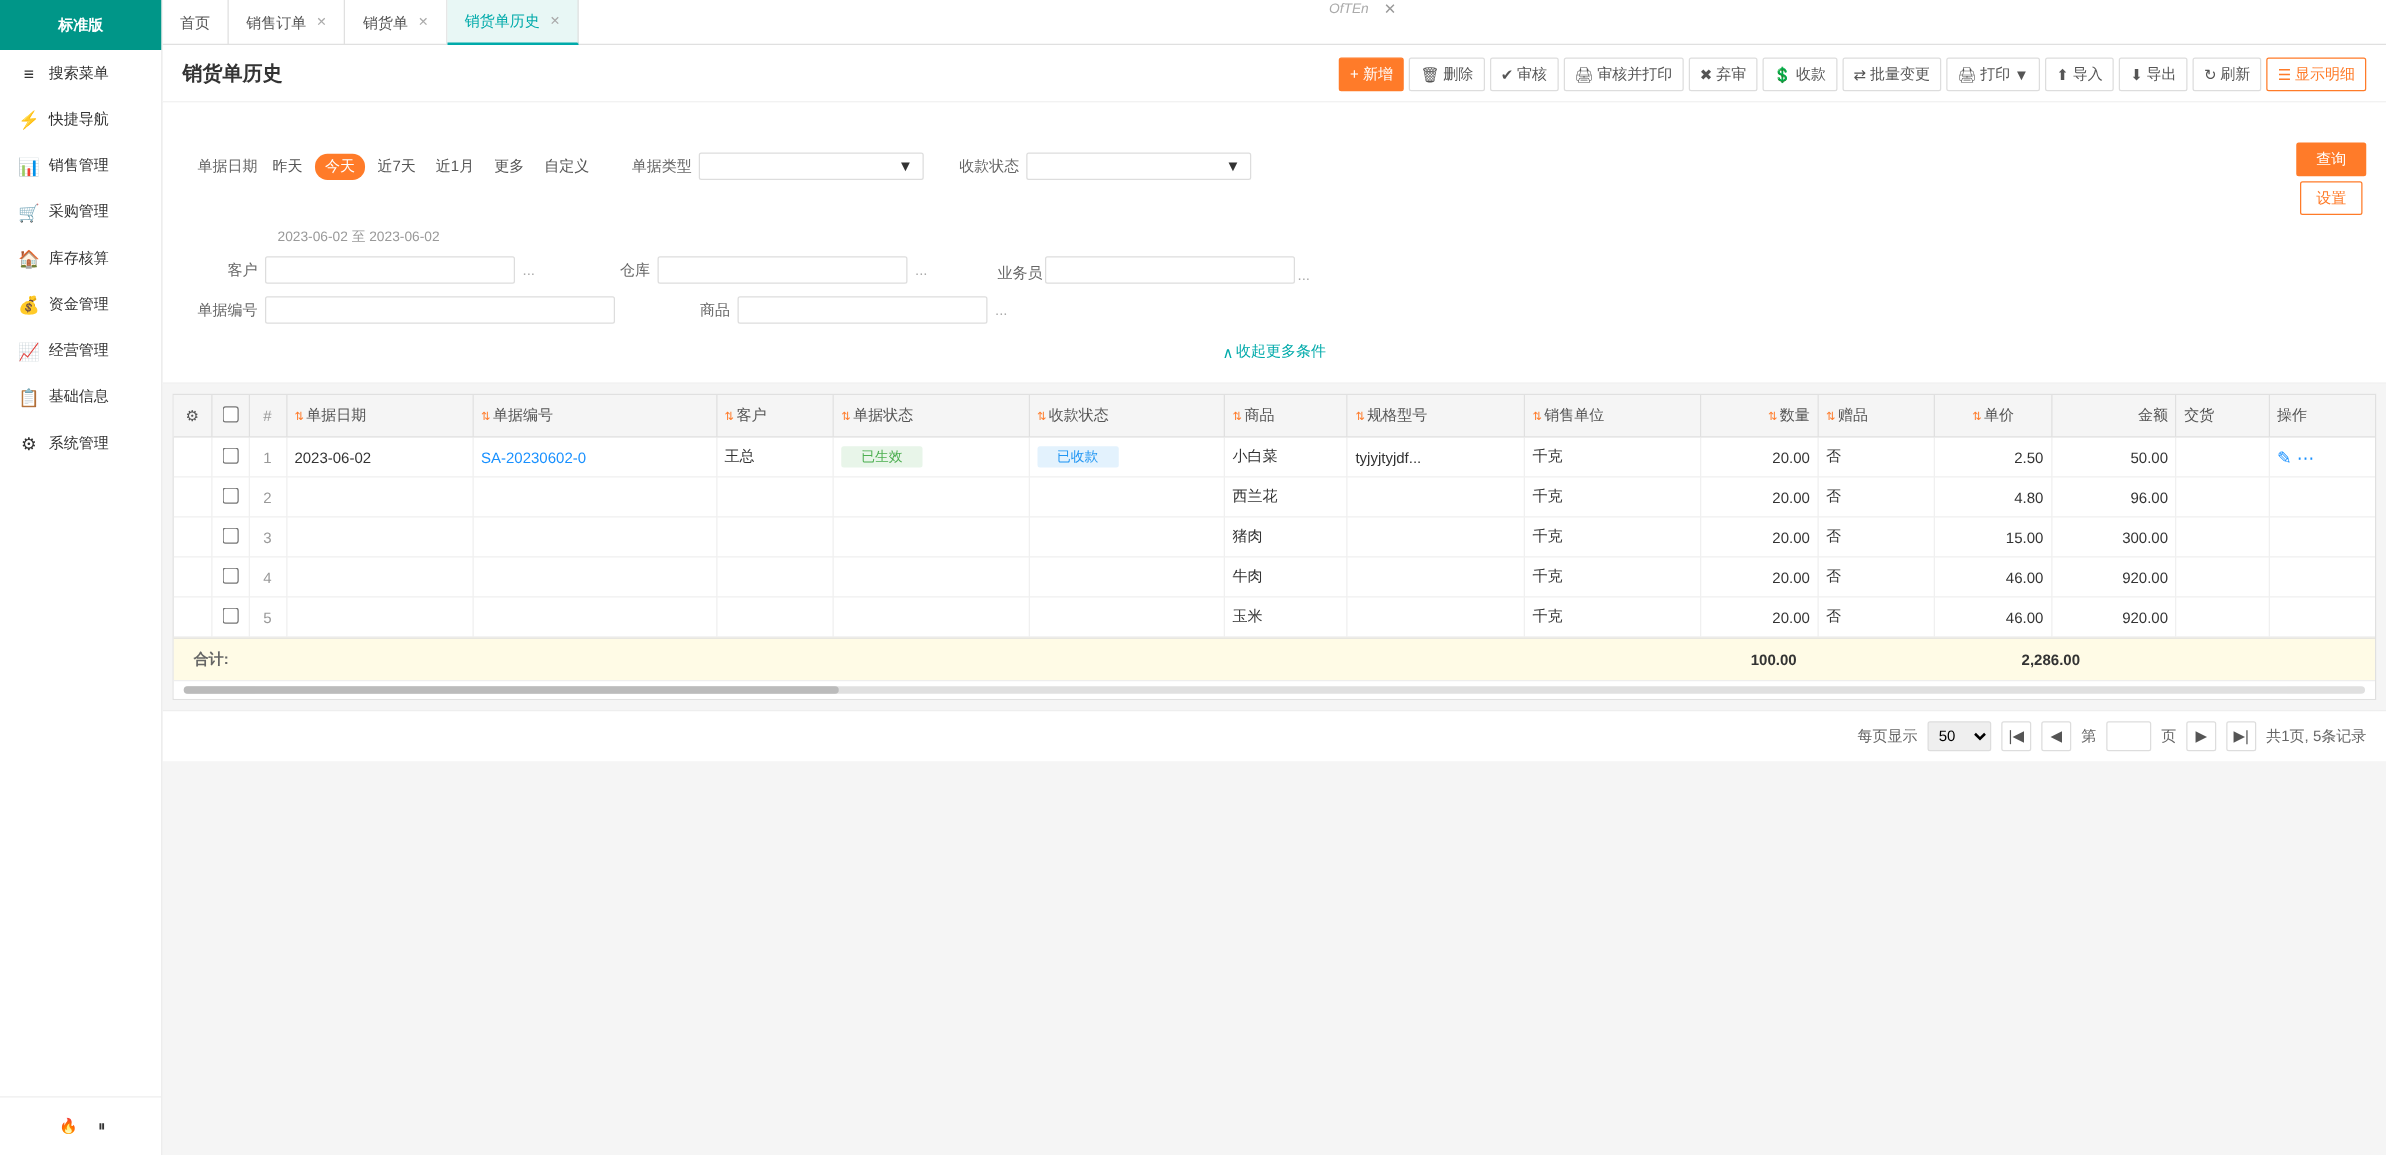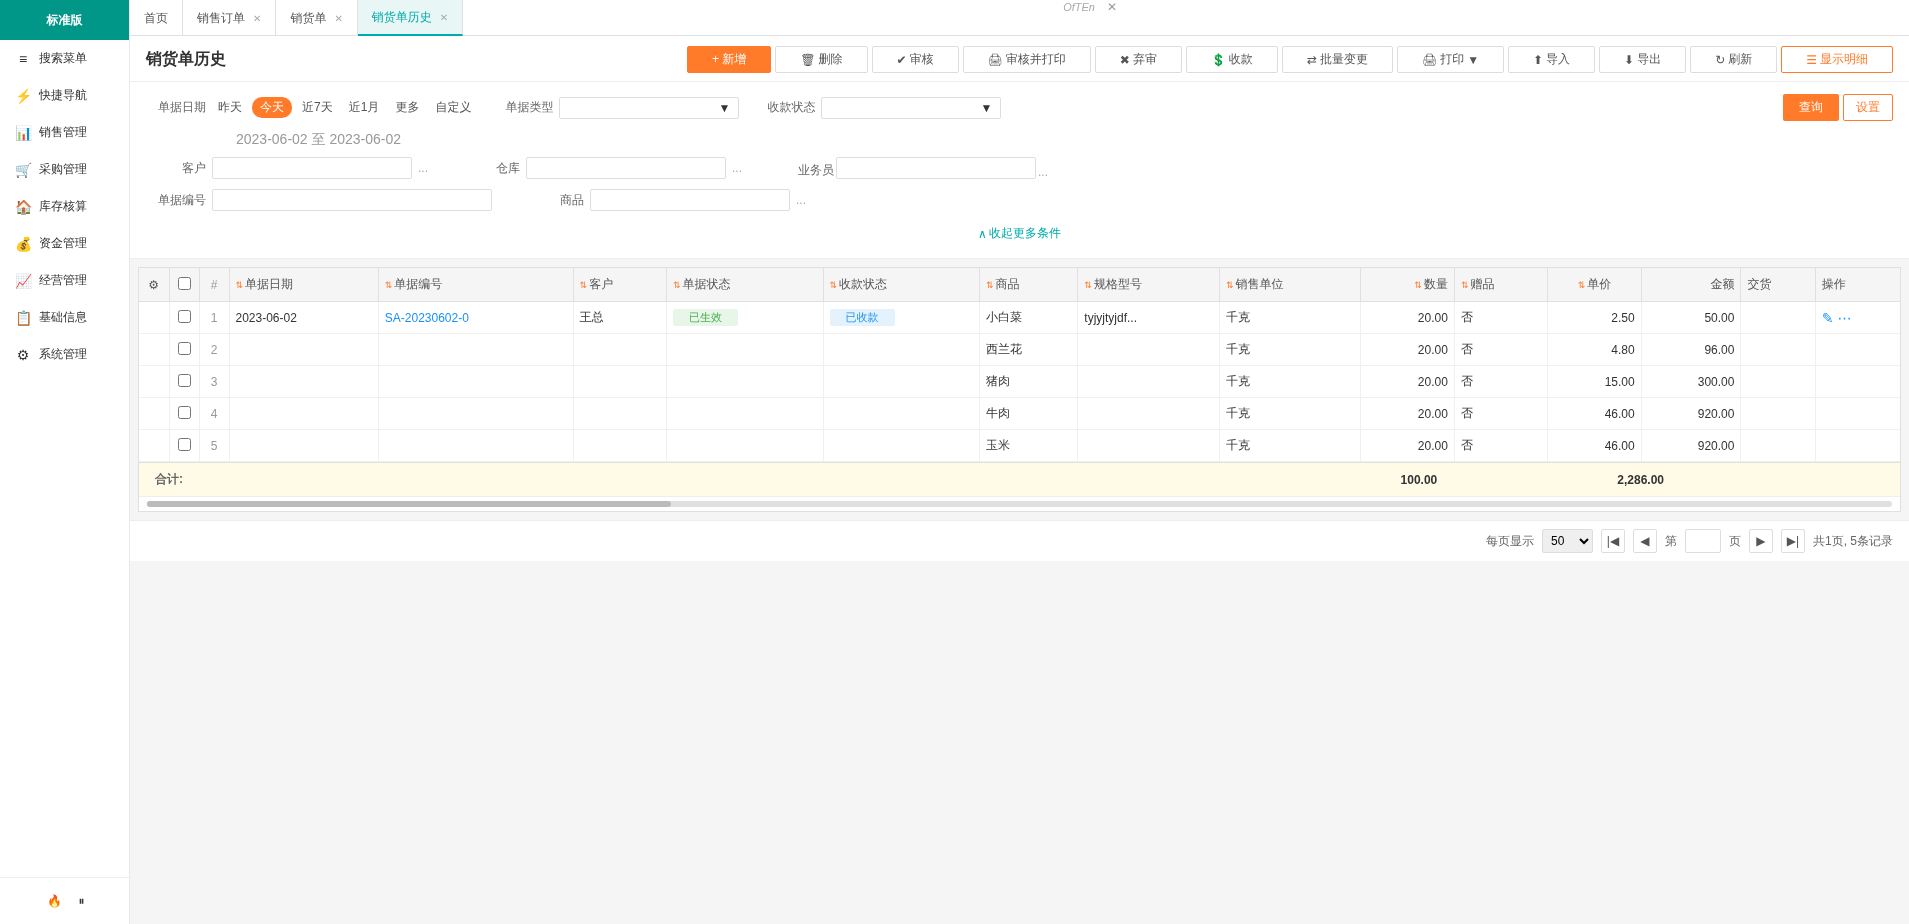--- a/index.html
+++ b/index.html
@@ -97,21 +97,21 @@
     .toolbar {
       display: flex;
       align-items: center;
       gap: 4px;
       flex-wrap: wrap;
     }
     .btn {
       display: flex;
       align-items: center;
       gap: 3px;
-      padding: 4px 24px;
+      padding: 4px 8px;
       border: 1px solid #ddd;
       background: #fff;
       color: #555;
       cursor: pointer;
       border-radius: 2px;
       font-size: 12px;
     }
     .btn-primary { background: #ff7b29; color: #fff; border-color: #ff7b29; }
 
     
@@ -145,22 +145,22 @@
       border-radius: 2px;
     }
     .date-shortcut.active {
       background: #ff7b29;
       color: #fff;
       border-radius: 10px;
       padding: 2px 8px;
     }
     .date-range {
       color: #999;
-      font-size: 14px;
-      margin-left: 18px;
+      font-size: 11px;
+      margin-left: 4px;
     }
     .filter-input {
       border: 1px solid #ddd;
       padding: 3px 8px;
       border-radius: 2px;
       width: 200px;
       color: #333;
       background: #fff;
     }
     .filter-select {
@@ -326,24 +326,25 @@
       background: #fff;
       color: #ff7b29;
       border: 1px solid #ff7b29;
       padding: 4px 12px;
       border-radius: 2px;
       cursor: pointer;
       font-size: 12px;
     }
     .query-settings-area {
       display: flex;
-      flex-direction: row;
+      flex-direction: column;
       gap: 4px;
       align-items: center;
       padding-right: 0;
+      margin-top: 20px;
     }
   </style>
 </head>
 <body>
 
 <div class="sidebar">
   <div class="sidebar-logo teal-bg">
     <span>标准版</span>
   </div>
   <div class="sidebar-item">

